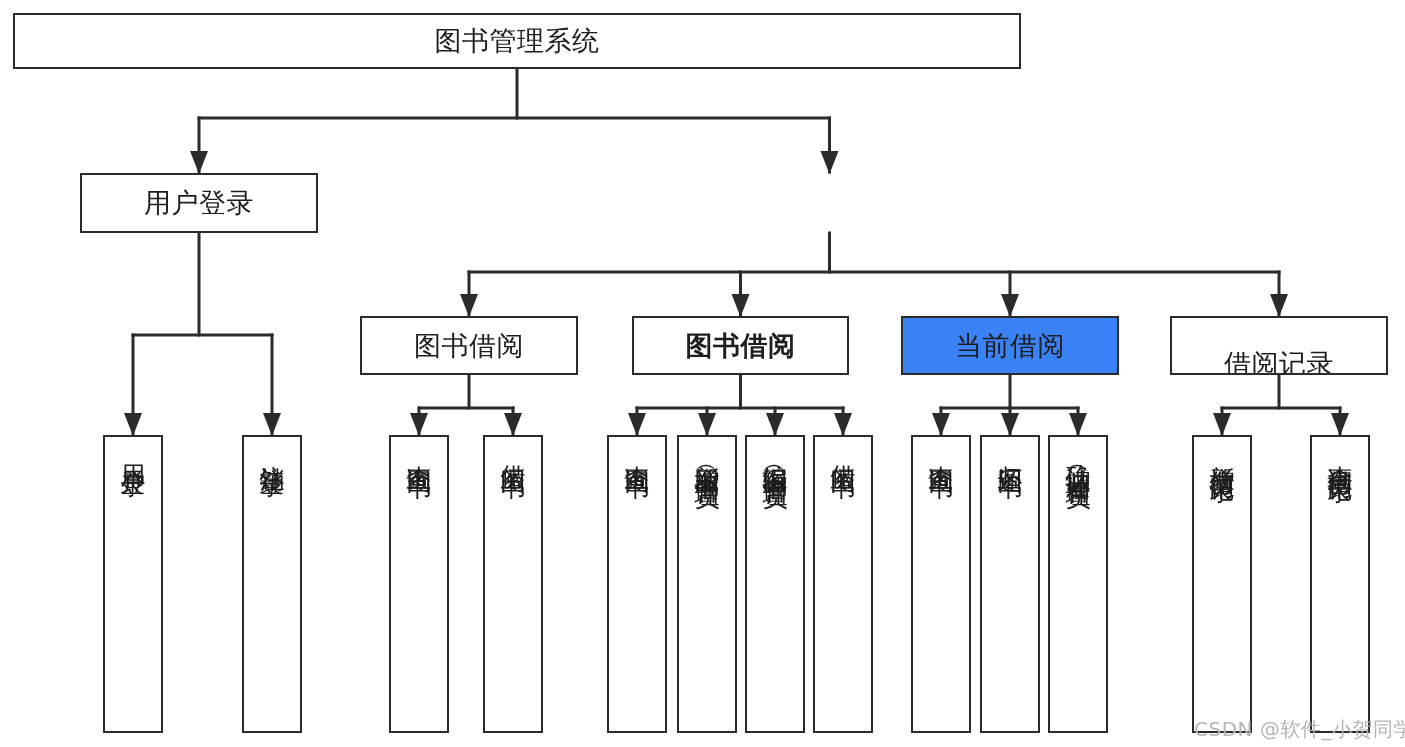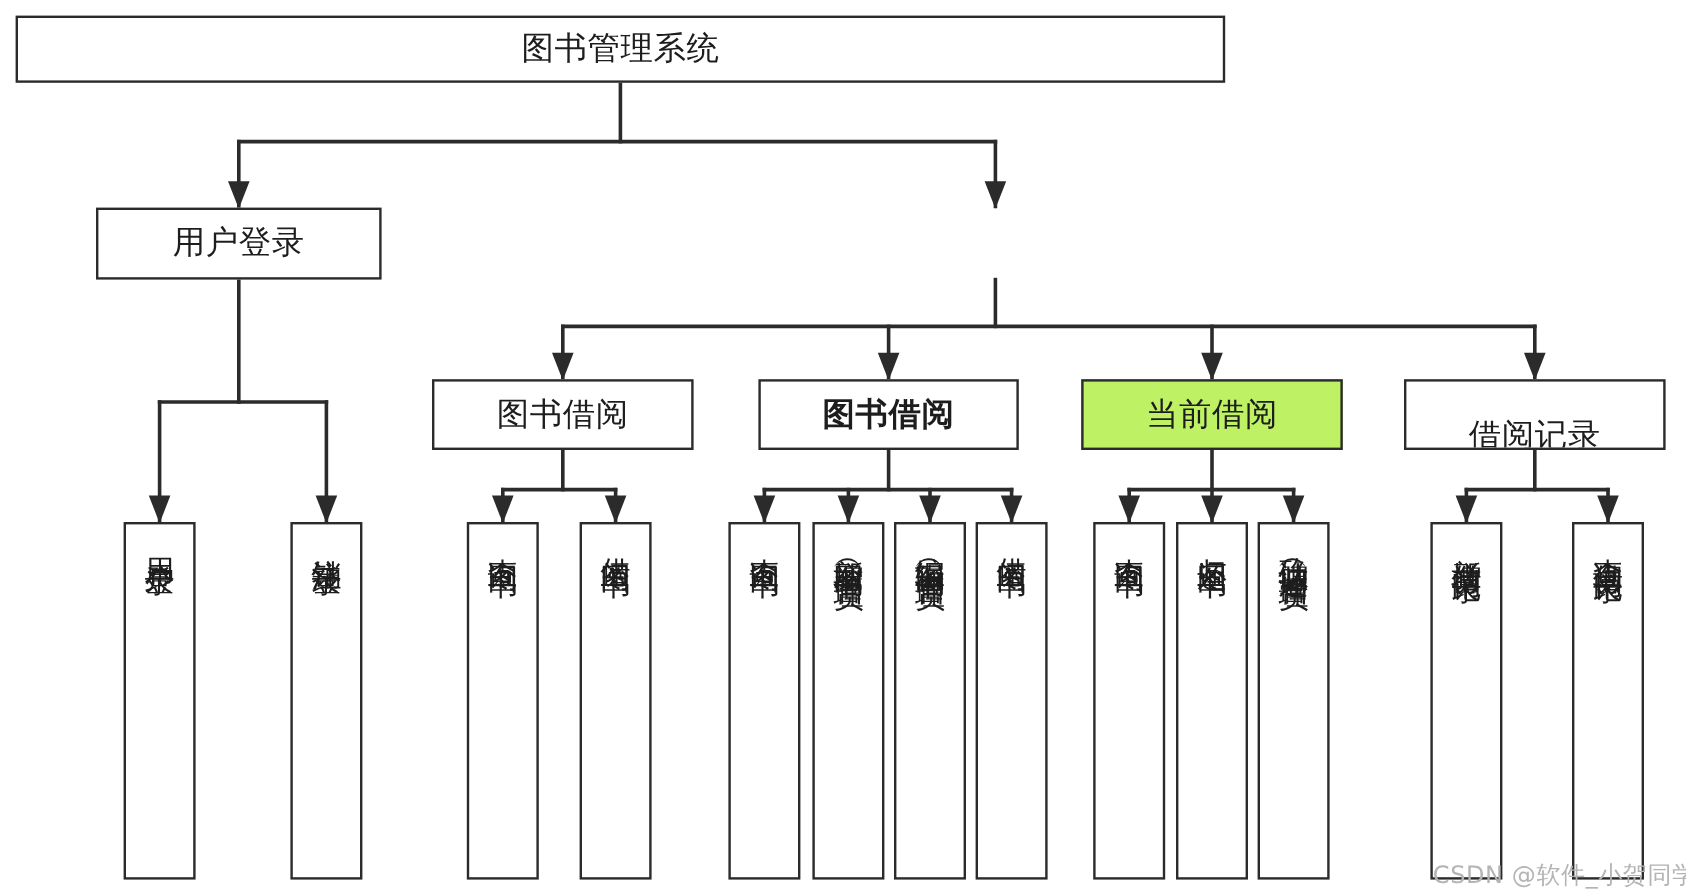--- a/index.html
+++ b/index.html
@@ -140,21 +140,21 @@
 
 
   <div class="node horizontal" style="left: 360px; top: 316px; width: 218px; height: 59px; border-color: rgb(43, 43, 43); background: rgb(255, 255, 255);">
     <span class="node-label" style="color: rgb(29, 29, 29);">图书借阅</span>
   </div>
 
   <div class="node horizontal" style="left: 632px; top: 316px; width: 217px; height: 59px; border-color: rgb(43, 43, 43); background: rgb(255, 255, 255);">
     <span class="node-label" style="color: rgb(29, 29, 29); font-weight: bold;">图书借阅</span>
   </div>
 
-  <div class="node horizontal" style="left: 901px; top: 316px; width: 218px; height: 59px; border-color: rgb(43, 43, 43); background: #bef264;">
+  <div class="node horizontal" style="left: 901px; top: 316px; width: 218px; height: 59px; border-color: rgb(43, 43, 43); background: #3b82f6;">
     <span class="node-label" style="color: rgb(29, 29, 29);">当前借阅</span>
   </div>
 
   <div class="node horizontal" style="left: 1170px; top: 316px; width: 218px; height: 59px; border-color: rgb(43, 43, 43); background: rgb(255, 255, 255);">
     <span class="node-label" style="color: rgb(29, 29, 29); margin-top: 36px;">借阅记录</span>
   </div>
 
   <div class="node vertical" style="left: 103px; top: 435px; width: 60px; height: 298px; border-color: rgb(43, 43, 43); background: rgb(255, 255, 255);">
     <span class="node-label" style="color: rgb(29, 29, 29);">用户登录</span>
   </div>

